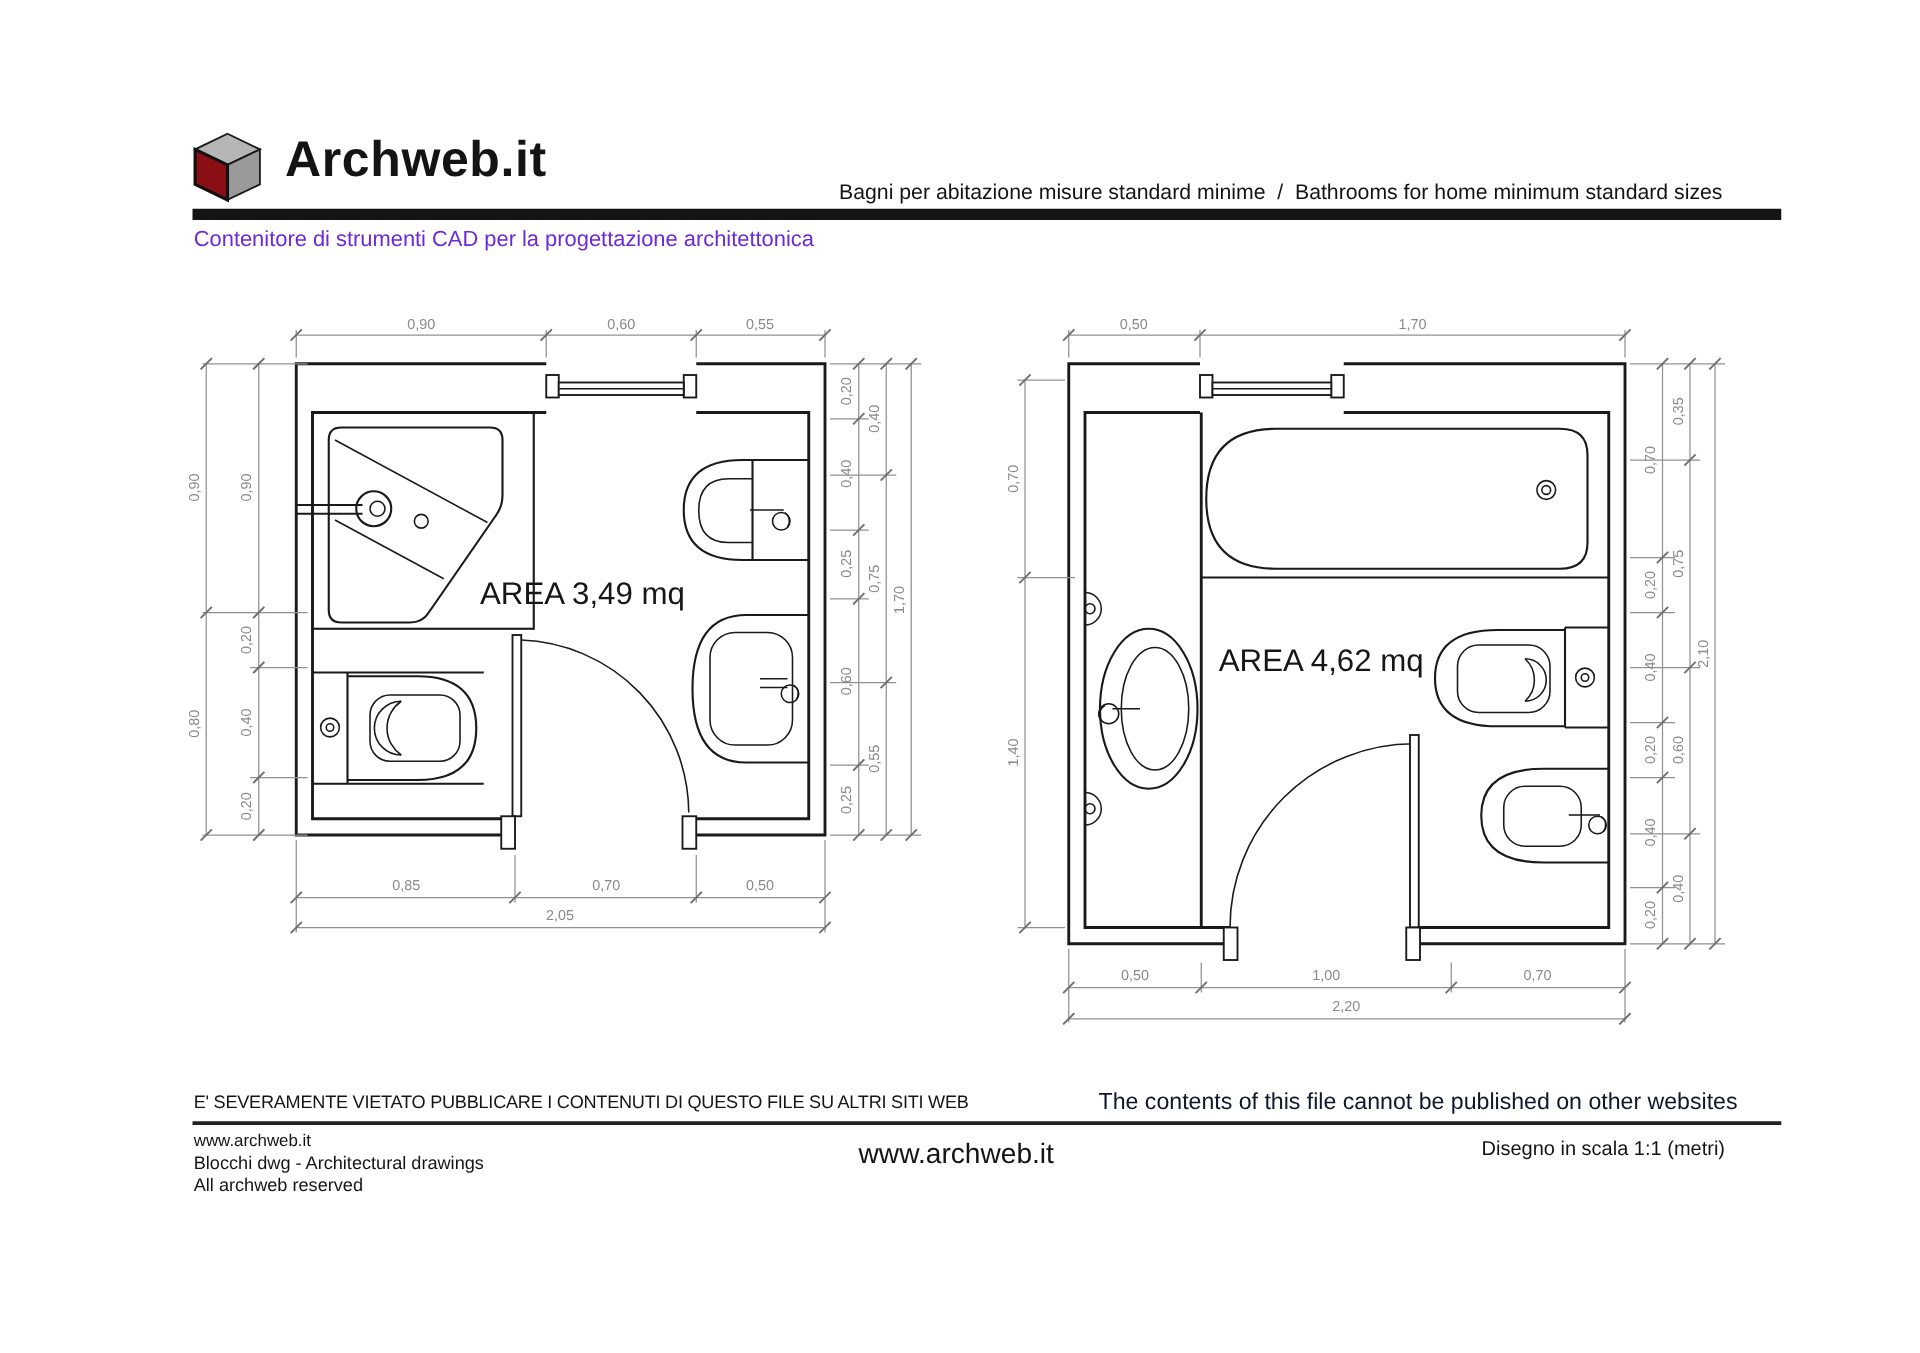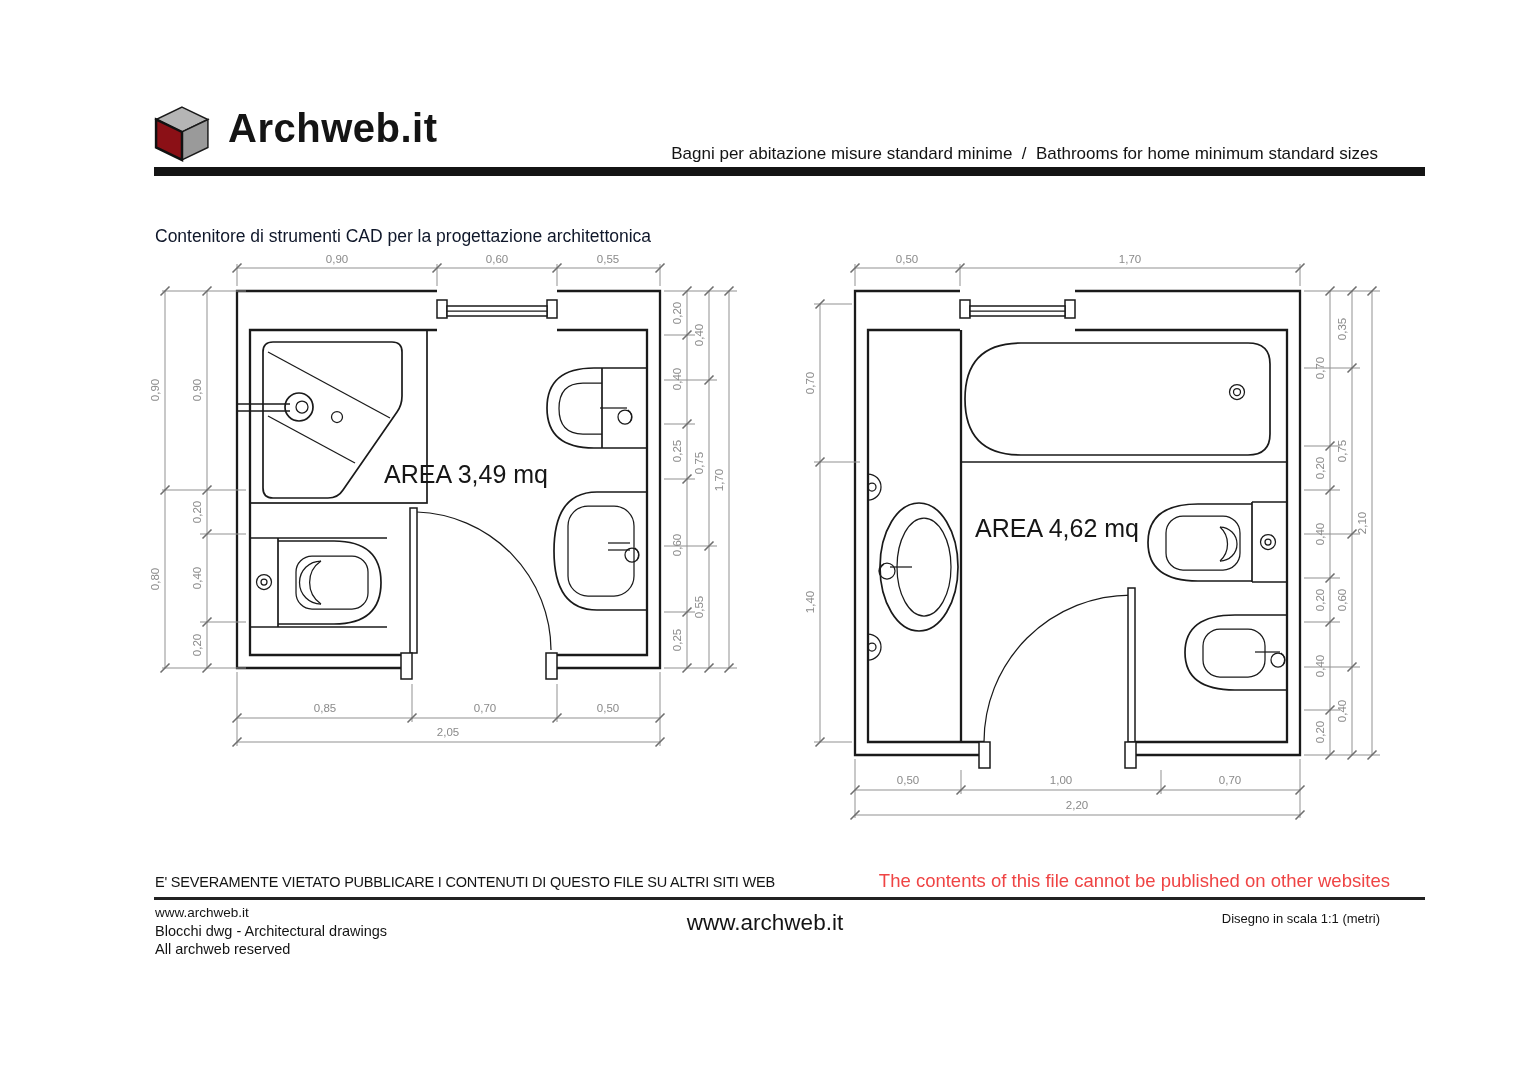--- a/index.html
+++ b/index.html
@@ -3,29 +3,29 @@
 <meta charset="utf-8">
 <style>
   html,body{margin:0;padding:0;background:#ffffff;}
   .page{position:relative;width:1536px;height:996px;background:#ffffff;overflow:hidden;
         font-family:"Liberation Sans", sans-serif;color:#111;}
   .abs{position:absolute;}
   
   .brand{left:228px;top:106px;font-size:40px;font-weight:700;letter-spacing:.5px;color:#141414;}
   .tagline{right:158px;top:144px;font-size:17px;color:#141414;white-space:pre;}
   .bar{left:154px;top:167px;width:1271px;height:9px;background:#141414;}
-  .subtitle{left:155px;top:181px;font-size:17.5px;color:#0f172a;margin-top:45px;}
+  .subtitle{left:155px;top:181px;font-size:17.5px;color:#6d28d9;}
   
   .notice-it{left:155px;top:874px;font-size:14.5px;letter-spacing:-0.2px;color:#141414;text-align:right;}
-  .notice-en{right:146px;top:870px;font-size:18.5px;color:#ef4444;}
+  .notice-en{right:146px;top:870px;font-size:18.5px;color:#0f172a;}
   .sep{left:154px;top:897px;width:1271px;height:2.5px;background:#222;}
   .f-left{left:155px;top:904px;font-size:14.5px;line-height:18px;color:#141414;}
   .f-left div:first-child{font-size:13.5px;}
   .f-center{left:615px;top:910px;width:300px;text-align:center;font-size:22.5px;color:#141414;}
-  .f-right{right:156px;top:911px;font-size:13px;color:#141414;}
+  .f-right{right:156px;top:911px;font-size:16px;color:#141414;}
   
   svg .w{fill:none;stroke:#1a1a1a;stroke-width:2.3;}
   svg .f{fill:none;stroke:#1a1a1a;stroke-width:1.7;}
   svg .t{fill:none;stroke:#1a1a1a;stroke-width:1.25;}
   svg .wf{fill:#ffffff;stroke:#1a1a1a;stroke-width:1.5;}
   svg .d{fill:none;stroke:#919191;stroke-width:1;}
   svg .dt{fill:#8a8a8a;font-size:11.5px;font-family:"Liberation Sans",sans-serif;}
   svg .area{fill:#161616;font-size:25px;font-family:"Liberation Sans",sans-serif;}
 </style>
 </head>

